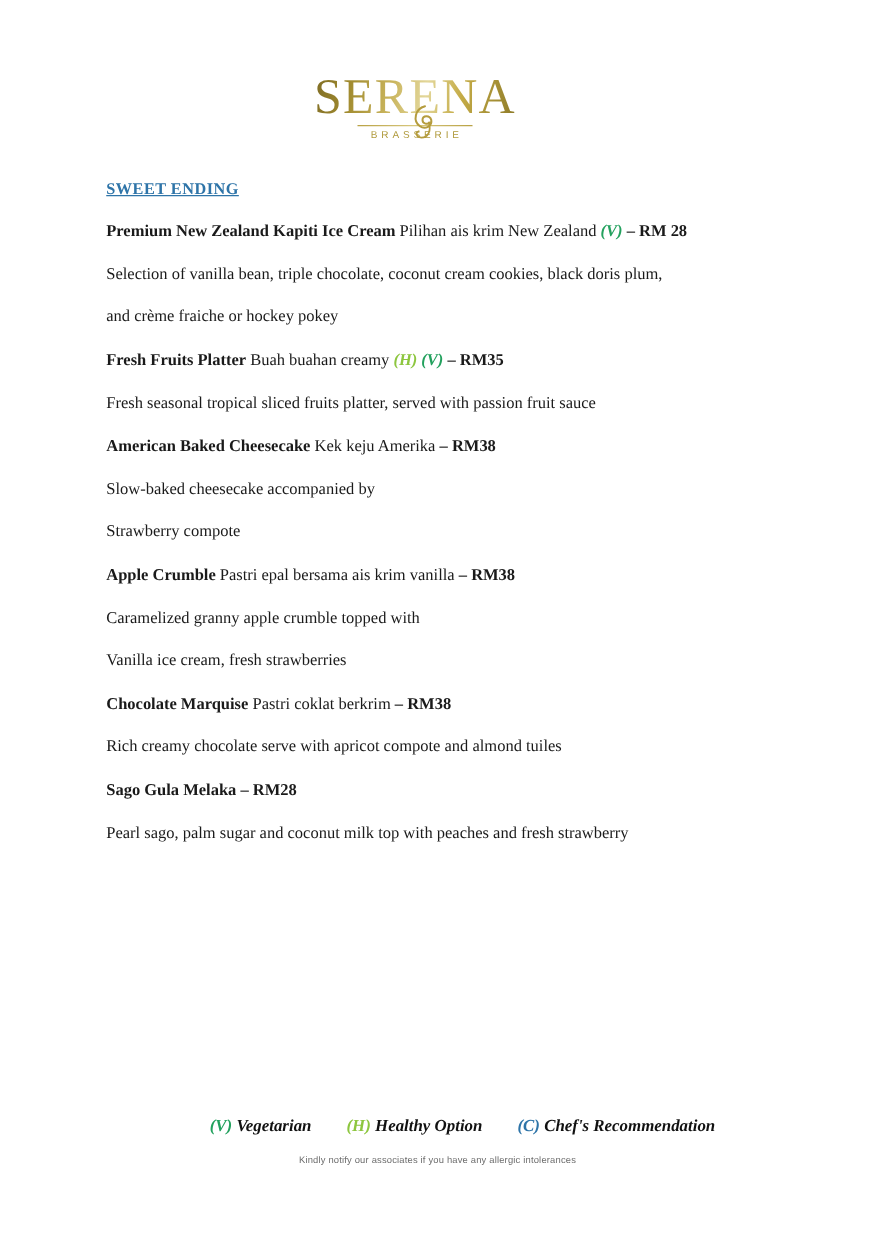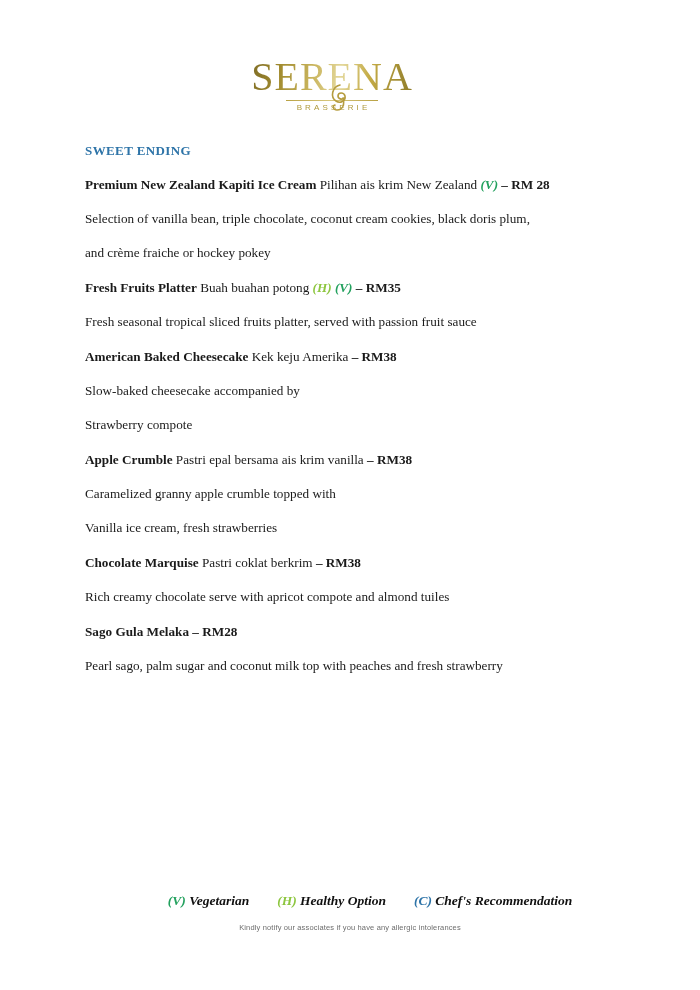--- a/index.html
+++ b/index.html
@@ -64,20 +64,21 @@
   
   .section-heading {
     position: absolute;
     top: 143px;
     left: 85px;
     font-family: "Liberation Serif", serif;
     font-weight: bold;
     font-size: 13px;
     letter-spacing: 0.4px;
     color: #2e74a8;
+    text-decoration: underline;
   }
 
   
   .menu {
     position: absolute;
     top: 176px;
     left: 85px;
     width: 540px;
   }
   .menu-item { margin-bottom: 18px; }
@@ -152,21 +153,21 @@
 
 <div class="section-heading">SWEET ENDING</div>
 
 <div class="menu" id="menu-list">
     <div class="menu-item">
       <div class="item-head"><span class="item-name">Premium New Zealand Kapiti Ice Cream</span> <span class="item-translation">Pilihan ais krim New Zealand</span> <span class="tag tag-v">(V)</span> <span class="item-price">– RM 28</span></div>
       <div class="item-desc">Selection of vanilla bean, triple chocolate, coconut cream cookies, black doris plum,</div>
       <div class="item-desc">and crème fraiche or hockey pokey</div>
     </div>
     <div class="menu-item">
-      <div class="item-head"><span class="item-name">Fresh Fruits Platter</span> <span class="item-translation">Buah buahan potong</span> <span class="tag tag-h">(H)</span> <span class="tag tag-v">(V)</span> <span class="item-price">– RM35</span></div>
+      <div class="item-head"><span class="item-name">Fresh Fruits Platter</span> <span class="item-translation">Buah buahan creamy</span> <span class="tag tag-h">(H)</span> <span class="tag tag-v">(V)</span> <span class="item-price">– RM35</span></div>
       <div class="item-desc">Fresh seasonal tropical sliced fruits platter, served with passion fruit sauce</div>
     </div>
     <div class="menu-item">
       <div class="item-head"><span class="item-name">American Baked Cheesecake</span> <span class="item-translation">Kek keju Amerika</span> <span class="item-price">– RM38</span></div>
       <div class="item-desc">Slow-baked cheesecake accompanied by</div>
       <div class="item-desc">Strawberry compote</div>
     </div>
     <div class="menu-item">
       <div class="item-head"><span class="item-name">Apple Crumble</span> <span class="item-translation">Pastri epal bersama ais krim vanilla</span> <span class="item-price">– RM38</span></div>
       <div class="item-desc">Caramelized granny apple crumble topped with</div>

